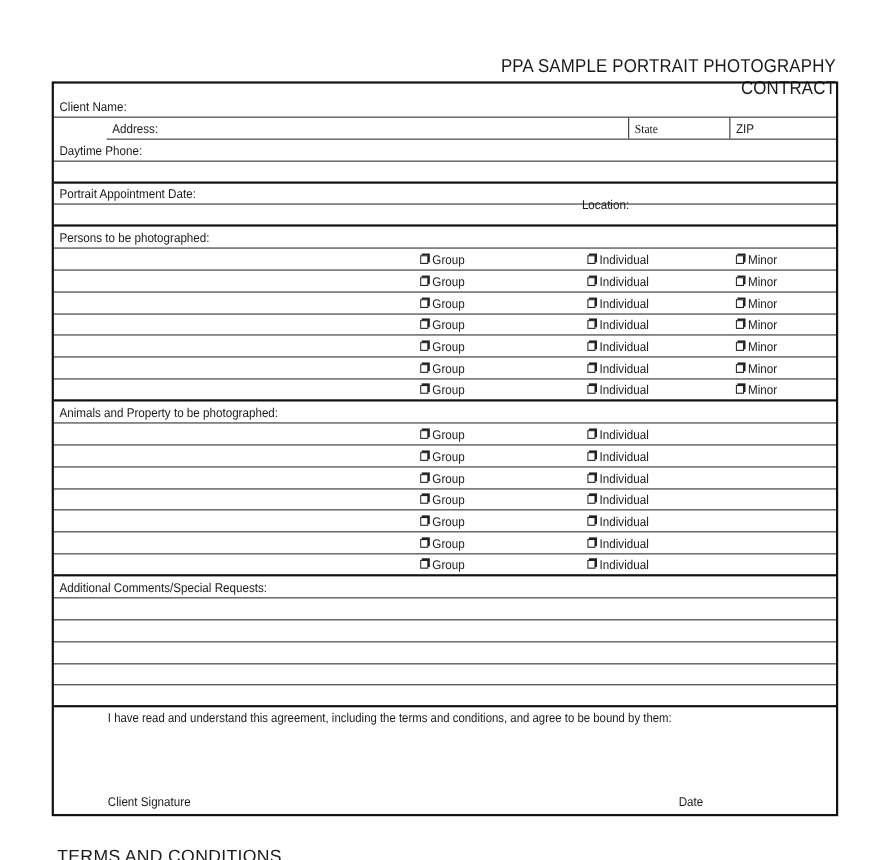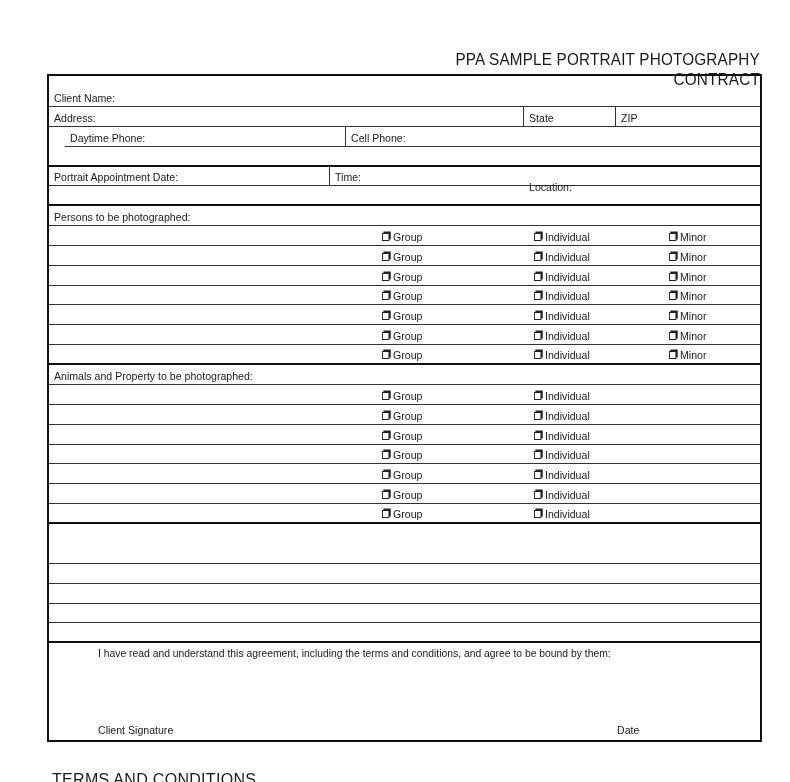--- a/index.html
+++ b/index.html
@@ -30,48 +30,42 @@
 <body>
 
 <div class="title">PPA SAMPLE PORTRAIT PHOTOGRAPHY CONTRACT</div>
 
 <div class="form">
 
   <div class="row" style="top:0;height:31px;">
     <span class="lbl">Client Name:</span>
   </div>
 
-  <div class="row" style="top:31px;height:20px;">
+  <div class="row" style="top:31px;height:20px;margin-left:48px;">
     <div class="cell" style="left:0;width:280px;">
       <span class="lbl">Address:</span>
     </div>
-    <div class="cell div" style="left:474px;width:92px;">
+    <div class="cell div" style="left:474px;width:92px;font-family:Liberation Serif, serif;">
       <span class="lbl">State</span>
     </div>
     <div class="cell div" style="left:566px;right:0;text-decoration:underline;">
       <span class="lbl">ZIP</span>
     </div>
   </div>
 
-  <div class="row" style="top:51px;height:20px;margin-left:16px;">
+  <div class="row" style="top:51px;height:20px;">
     <div class="cell" style="left:0;width:280px;">
       <span class="lbl">Daytime Phone:</span>
-    </div>
-    <div class="cell div" style="left:280px;width:194px;">
-      <span class="lbl">Cell Phone:</span>
     </div>
   </div>
   <div class="row thick" style="top:71px;height:20px;"></div>
 
   <div class="row" style="top:91px;height:19px;">
     <div class="cell" style="left:0;width:280px;text-decoration:underline;">
       <span class="lbl">Portrait Appointment Date:</span>
-    </div>
-    <div class="cell div" style="left:280px;width:194px;">
-      <span class="lbl">Time:</span>
     </div>
     <div class="cell div" style="left:474px;right:0;margin-top:28px;">
       <span class="lbl">Location:</span>
     </div>
   </div>
   <div class="row thick" style="top:110px;height:20px;"></div>
 
   <div class="row" style="top:130px;height:20px;">
     <span class="lbl">Persons to be photographed:</span>
   </div>
@@ -140,20 +134,23 @@
       <div class="row" style="top: 408.25px; height: 19.85px;">
         <span class="opt" style="left: 333px;"><span class="box"></span><span>Group</span></span>
         <span class="opt" style="left: 485px;"><span class="box"></span><span>Individual</span></span>
       </div>
       <div class="row thick" style="top: 428.1px; height: 19.85px;">
         <span class="opt" style="left: 333px;"><span class="box"></span><span>Group</span></span>
         <span class="opt" style="left: 485px;"><span class="box"></span><span>Individual</span></span>
       </div>
     </div>
 
+  <div class="row" style="top:448px;height:20px;">
+    <span class="lbl">Additional Comments/Special Requests:</span>
+  </div>
   <div id="comments-rows">
       <div class="row" style="top: 468px; height: 19.85px;"></div>
       <div class="row" style="top: 487.85px; height: 19.85px;"></div>
       <div class="row" style="top: 507.7px; height: 19.85px;"></div>
       <div class="row" style="top: 527.55px; height: 19.85px;"></div>
       <div class="row thick" style="top: 547.4px; height: 19.85px;"></div>
     </div>
 
   <div class="row nob" style="top:566px;height:98px;">
     <span class="sig-stmt">I have read and understand this agreement, including the terms and conditions, and agree to be bound by them:</span>

